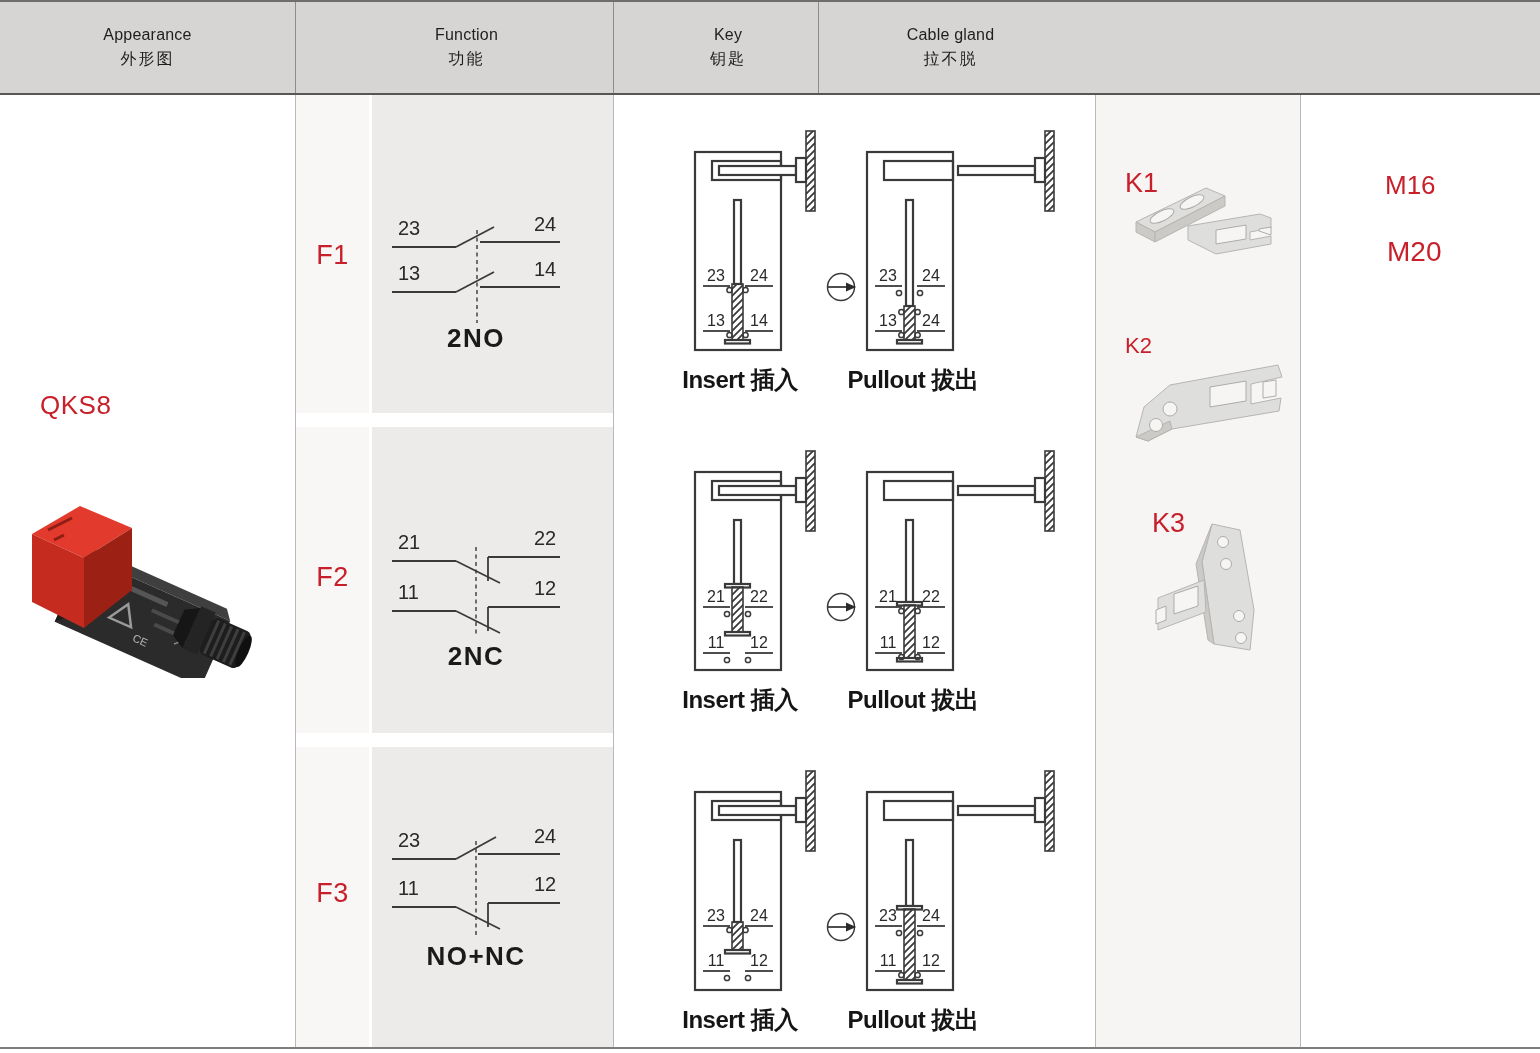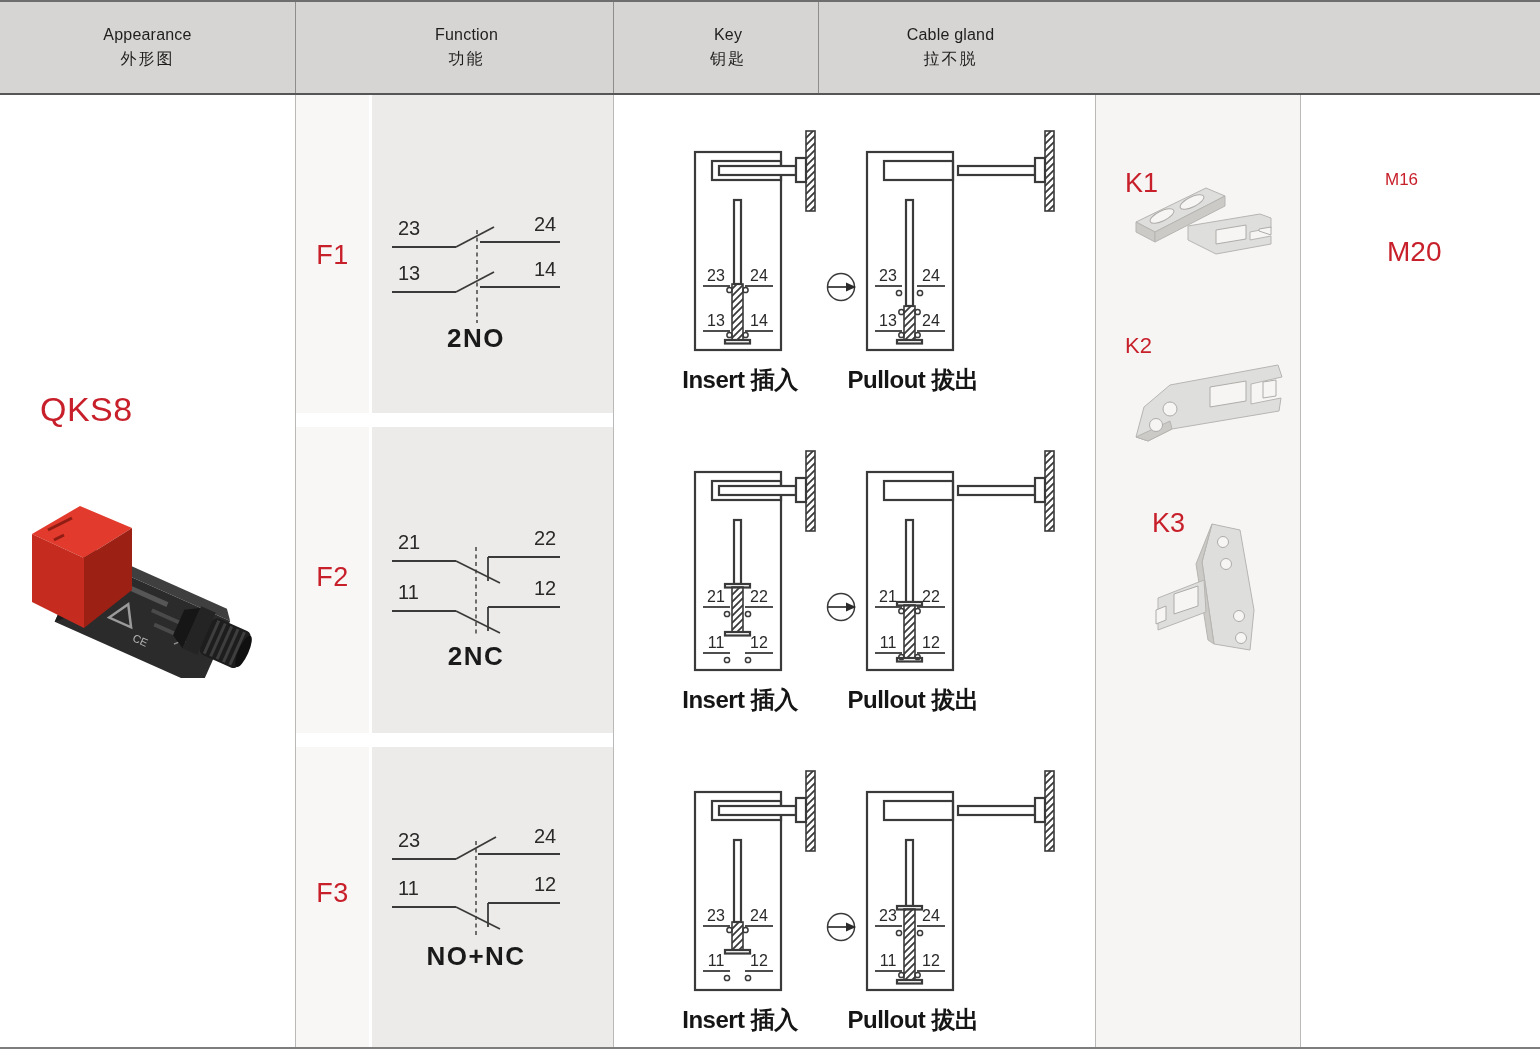--- a/index.html
+++ b/index.html
@@ -18,25 +18,25 @@
   
   .vline{position:absolute;top:95px;height:952px;width:1px;background:#bbb9b7;}
   .bottomline{position:absolute;left:0;top:1047px;width:1540px;height:2px;background:#7d7d7d;}
   .keycolbg{position:absolute;left:1096px;top:95px;width:204px;height:952px;background:#f6f5f4;}
   .fstrip{position:absolute;left:296px;width:73px;background:#f8f7f6;}
   .fdiag{position:absolute;left:372px;width:241px;background:#edebe9;}
   .r1{top:95px;height:318px}.r2{top:427px;height:306px}.r3{top:747px;height:300px}
   .flabel{position:absolute;left:296px;width:73px;text-align:center;
           font-size:27px;color:#c8202b;letter-spacing:0.5px;}
   .redtxt{position:absolute;color:#c8202b;}
-  .model{left:40px;top:390px;font-size:34px;letter-spacing:0.5px;}
+  .model{left:40px;top:390px;font-size:26px;letter-spacing:0.5px;}
   .k1l{left:1125px;top:140px;font-size:27px;margin-top:28px;}
   .k2l{left:1125px;top:333px;font-size:22px;}
   .k3l{left:1125px;top:508px;font-size:27px;margin-left:27px;}
-  .m16{left:1385px;top:170px;font-size:17px;}
+  .m16{left:1385px;top:170px;font-size:26px;}
   .m20{left:1387px;top:236px;font-size:28px;}
   .abs{position:absolute;}
   
   svg text{font-family:"Liberation Sans",sans-serif;}
   .t16{font-size:16px;fill:#2a2a2a;}
   .t20{font-size:20px;fill:#2a2a2a;}
   .cap{font-size:24px;font-weight:bold;fill:#151515;letter-spacing:-0.5px;}
   .ccap{font-size:26px;font-weight:bold;fill:#1a1a1a;letter-spacing:1.5px;}
   .ln{stroke:#3a3a3a;stroke-width:1.8;fill:none;}
   .sh{stroke:#3a3a3a;stroke-width:2.2;fill:none;}

